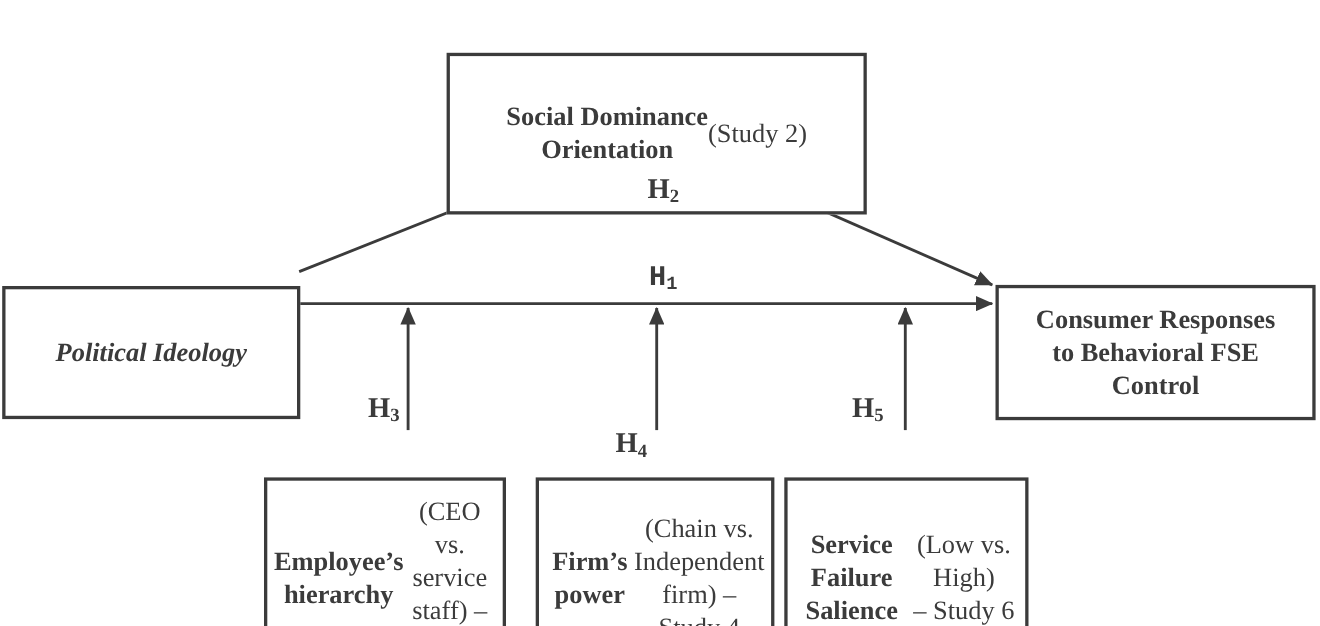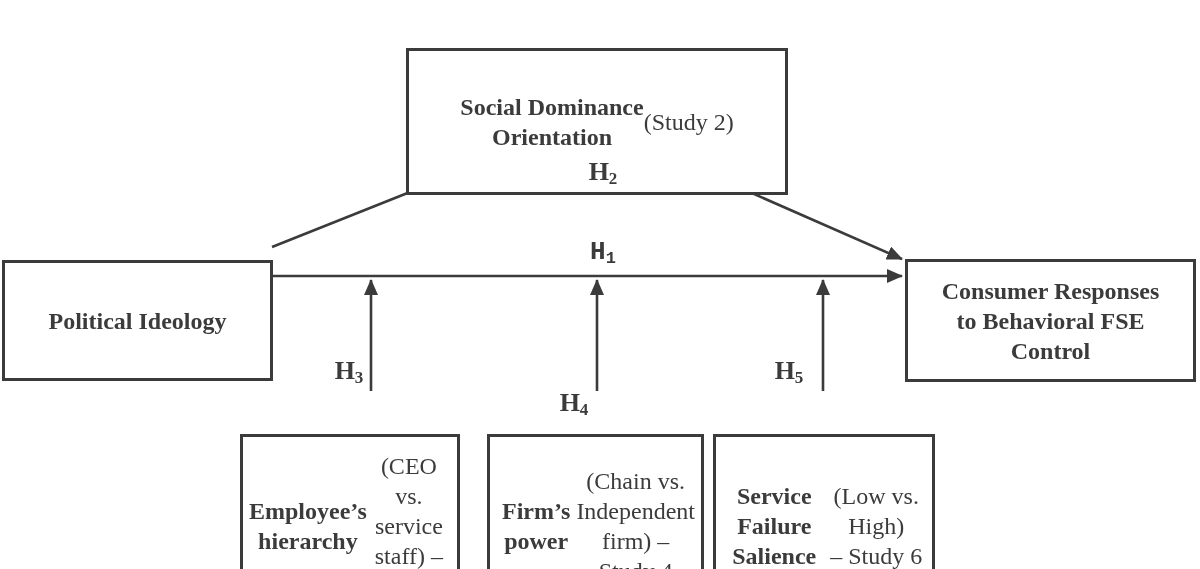--- a/index.html
+++ b/index.html
@@ -74,21 +74,21 @@
     <line x1="597" y1="391" x2="597" y2="280" marker-end="url(#ah)"></line>
     <line x1="823" y1="391" x2="823" y2="280" marker-end="url(#ah)"></line>
   </svg>
 
   <div class="box" style="left:406px; top:4px; width:382px; height:147px;">
     <div class="box-title">Social Dominance
 Orientation</div>
     <div class="box-note">(Study 2)</div>
   </div>
 
-  <div class="box" style="left:2px; top:216px; width:271px; height:121px;">
+  <div class="box" style="left:2px; top:216px; width:271px; height:121px;font-style:italic;">
     <div class="box-title">Political Ideology</div>
   </div>
 
   <div class="box" style="left:905px; top:215px; width:291px; height:123px;align-items:center;">
     <div class="box-title">Consumer Responses
 to Behavioral FSE
 Control</div>
   </div>
 
   <div class="box top-align" style="left:240px; top:390px; width:220px; height:175px;">

